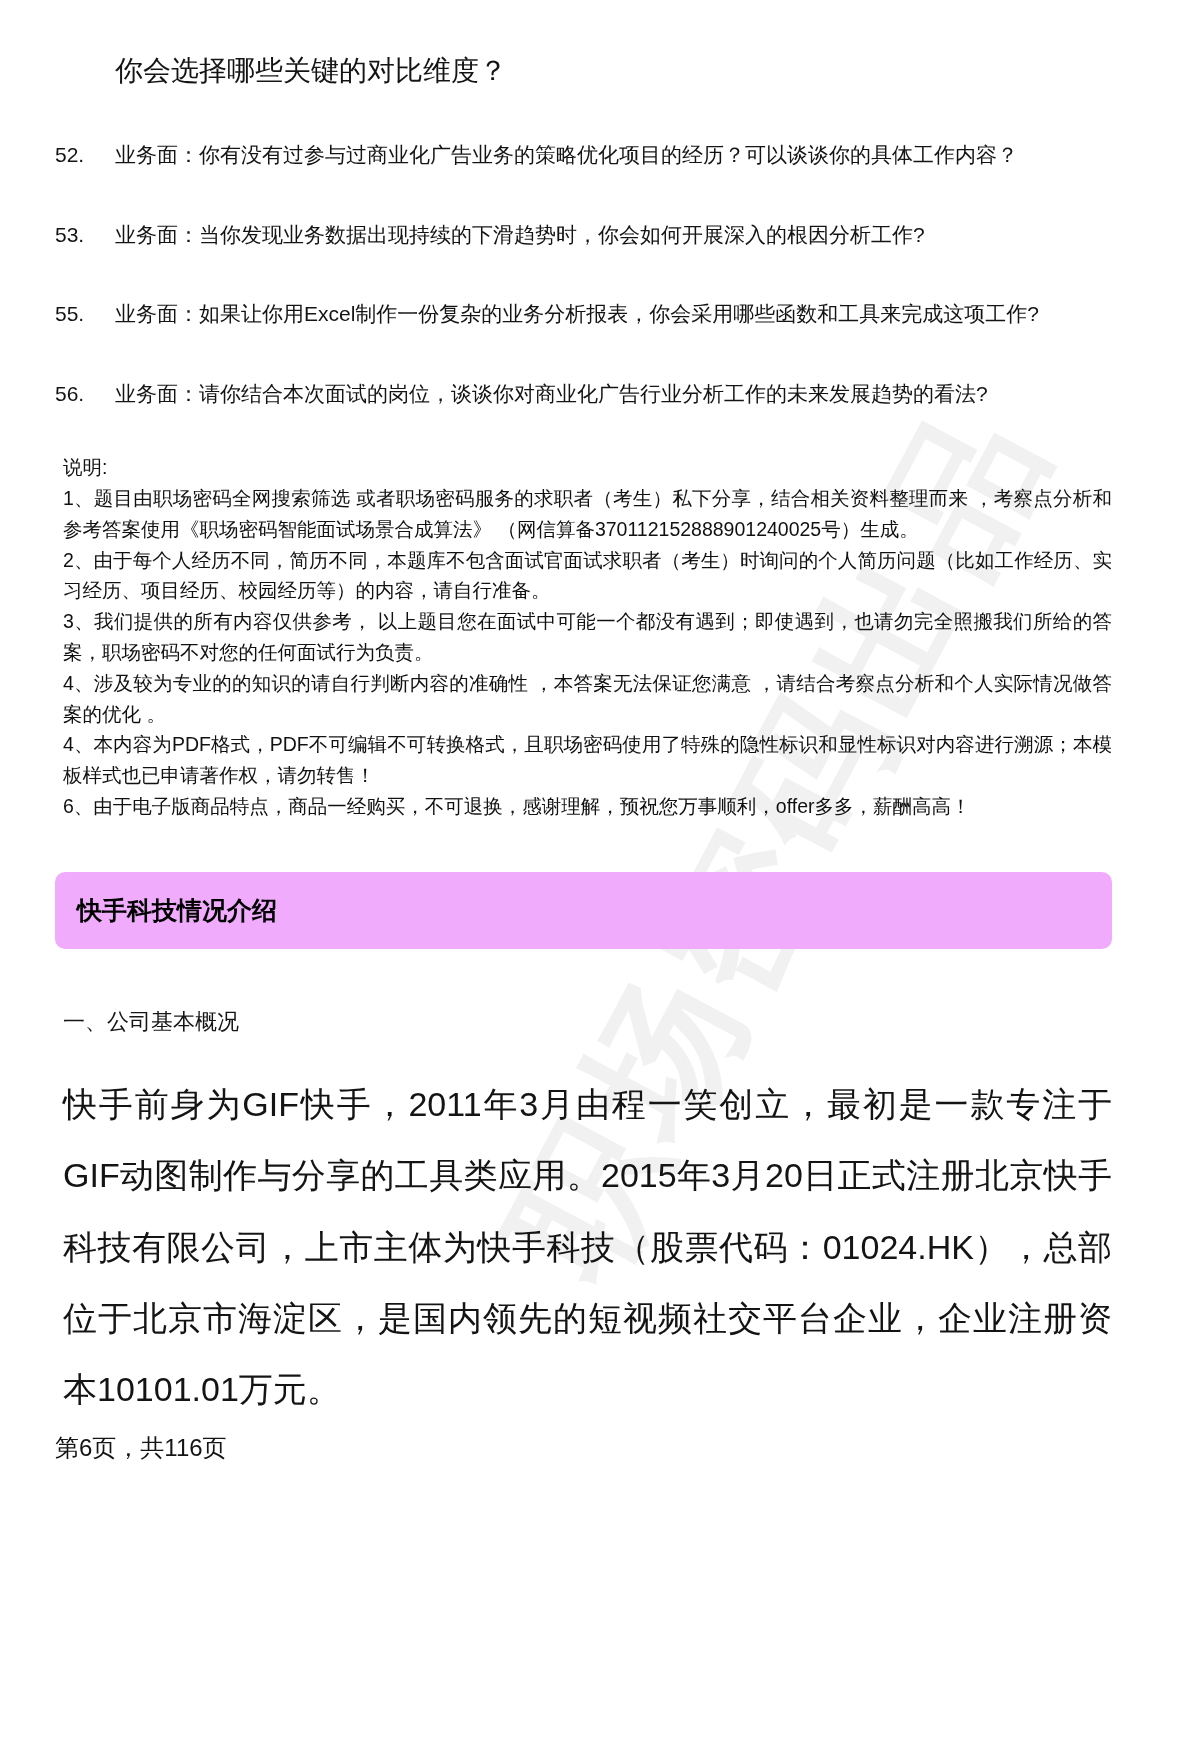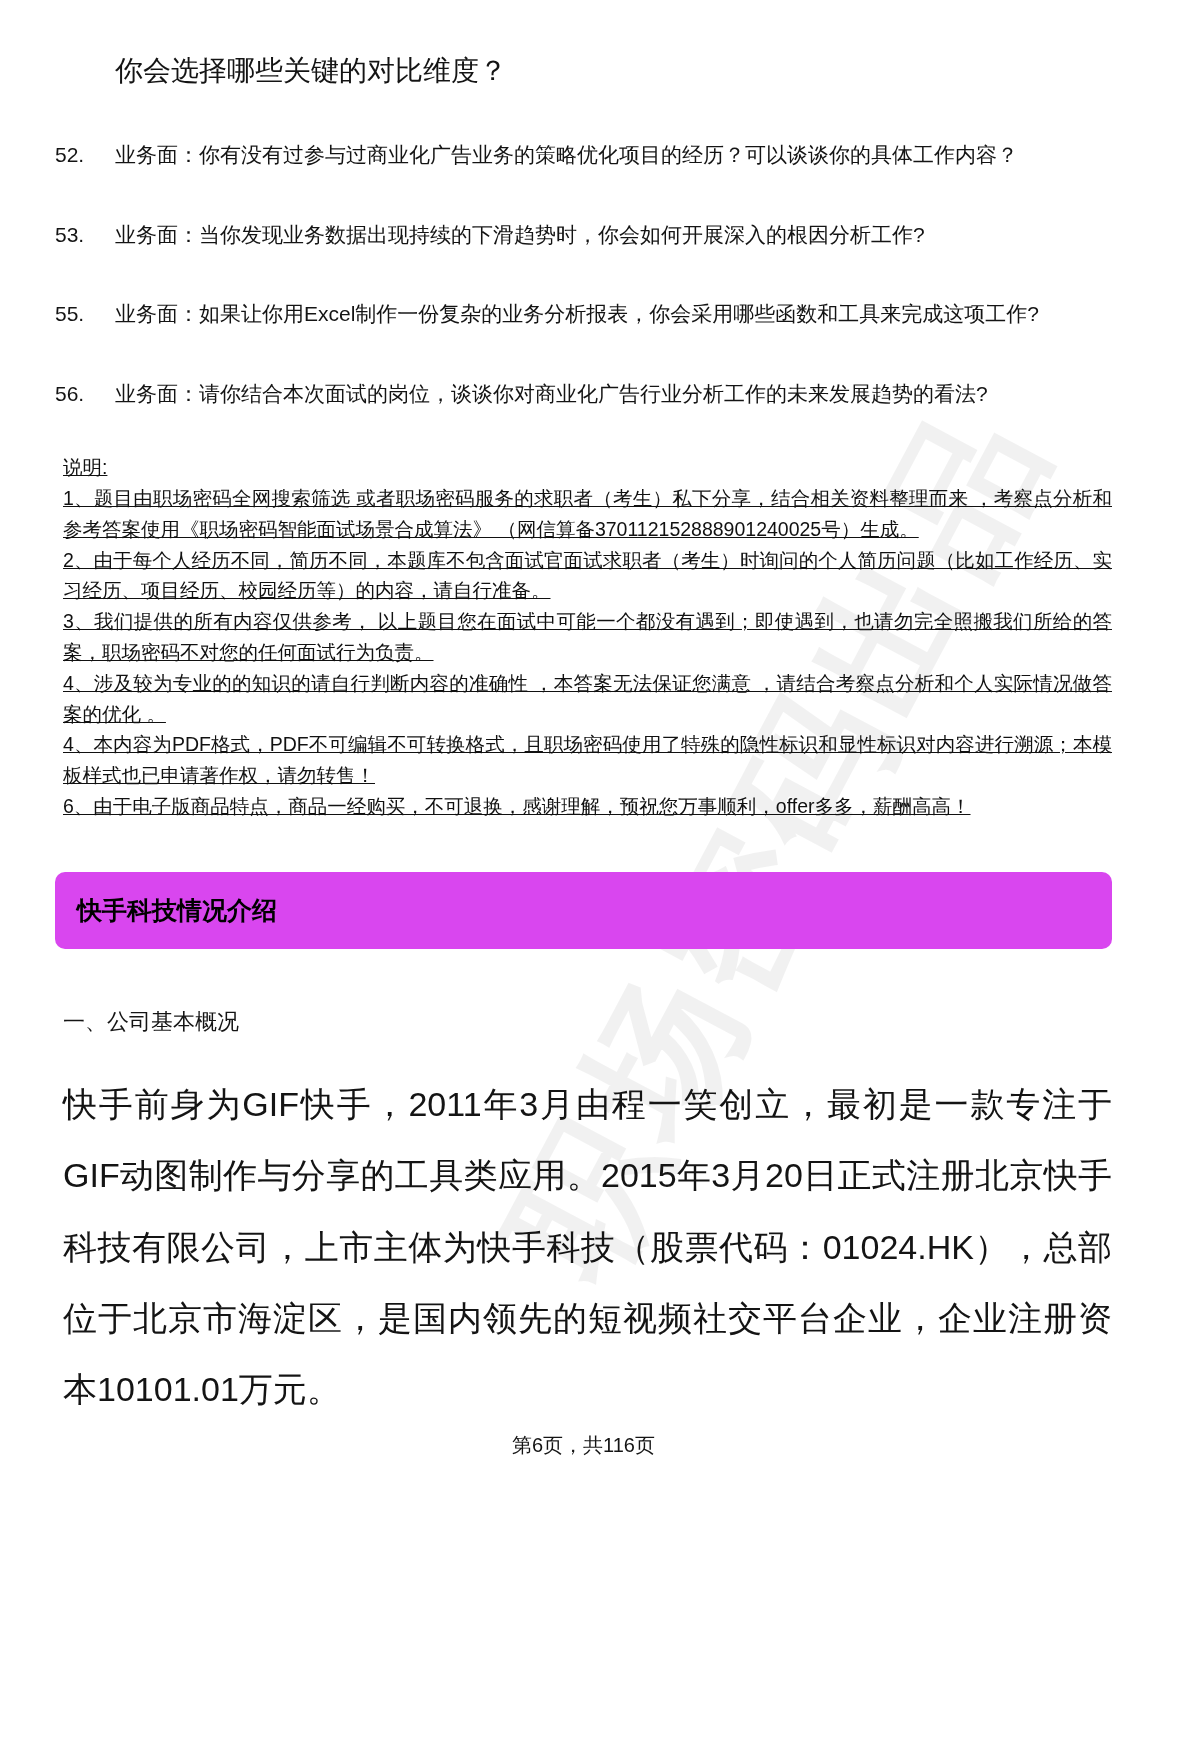--- a/index.html
+++ b/index.html
@@ -53,45 +53,43 @@
   }
   .notes {
     margin: 42px 0 0 8px;
     font-size: 19.5px;
     line-height: 1.58;
     color: #111111;
   }
   .notes p {
     margin: 0;
     text-align: justify;
-    text-decoration: underline;
   }
   .banner {
     margin-top: 50px;
-    background: #d946ef;
+    background: #f0abfc;
     border-radius: 10px;
     padding: 22px 22px;
     font-size: 25px;
     font-weight: bold;
     color: #000000;
   }
   .subheading {
     margin: 58px 0 0 8px;
     font-size: 22px;
   }
   .company-paragraph {
     margin: 32px 0 0 8px;
     font-size: 34px;
     line-height: 2.1;
     text-align: justify;
   }
   .footer {
     margin-top: 6px;
-    text-align: center;
-    font-size: 20px;
+    font-size: 24px;
   }
 </style>
 </head>
 <body>
 
 <div class="watermark">职场密码出品</div>
 
 <div class="page">
 
   <div class="lead-line">你会选择哪些关键的对比维度？</div>

